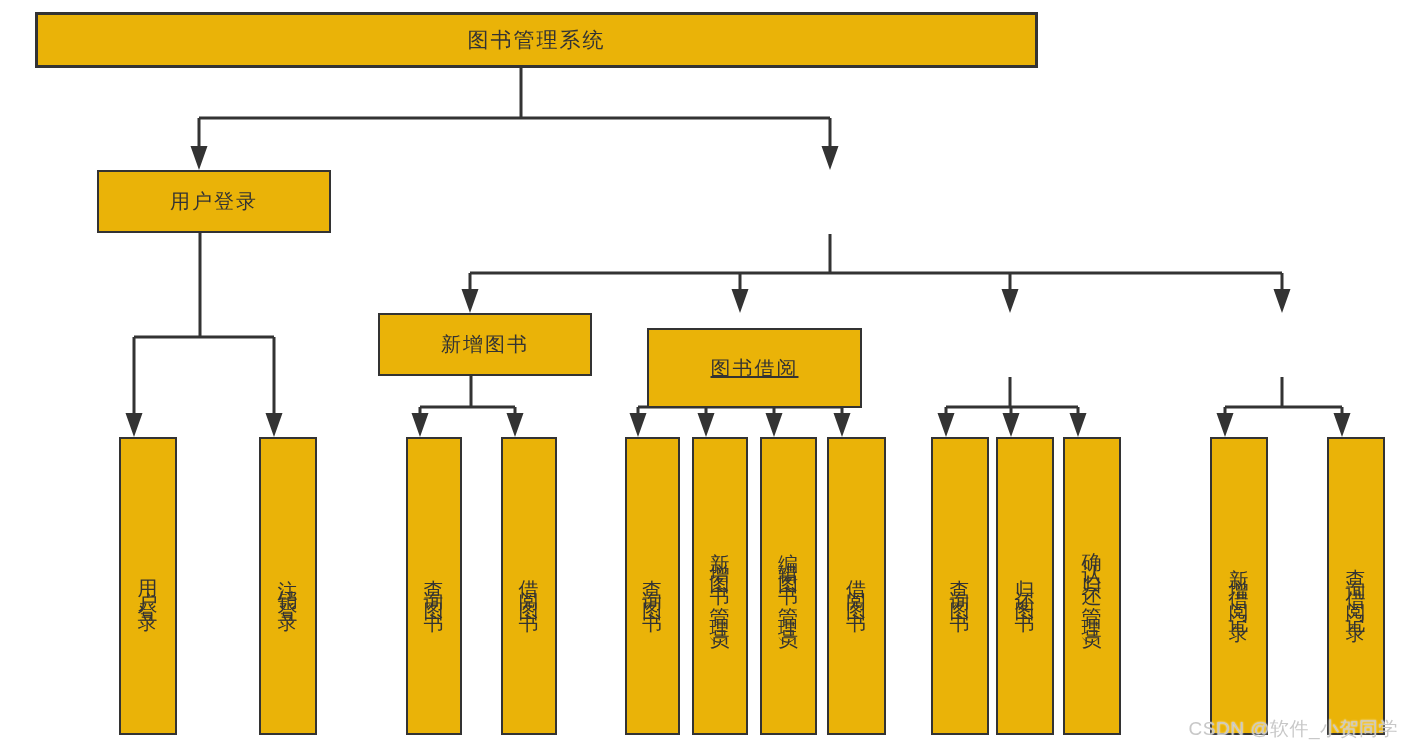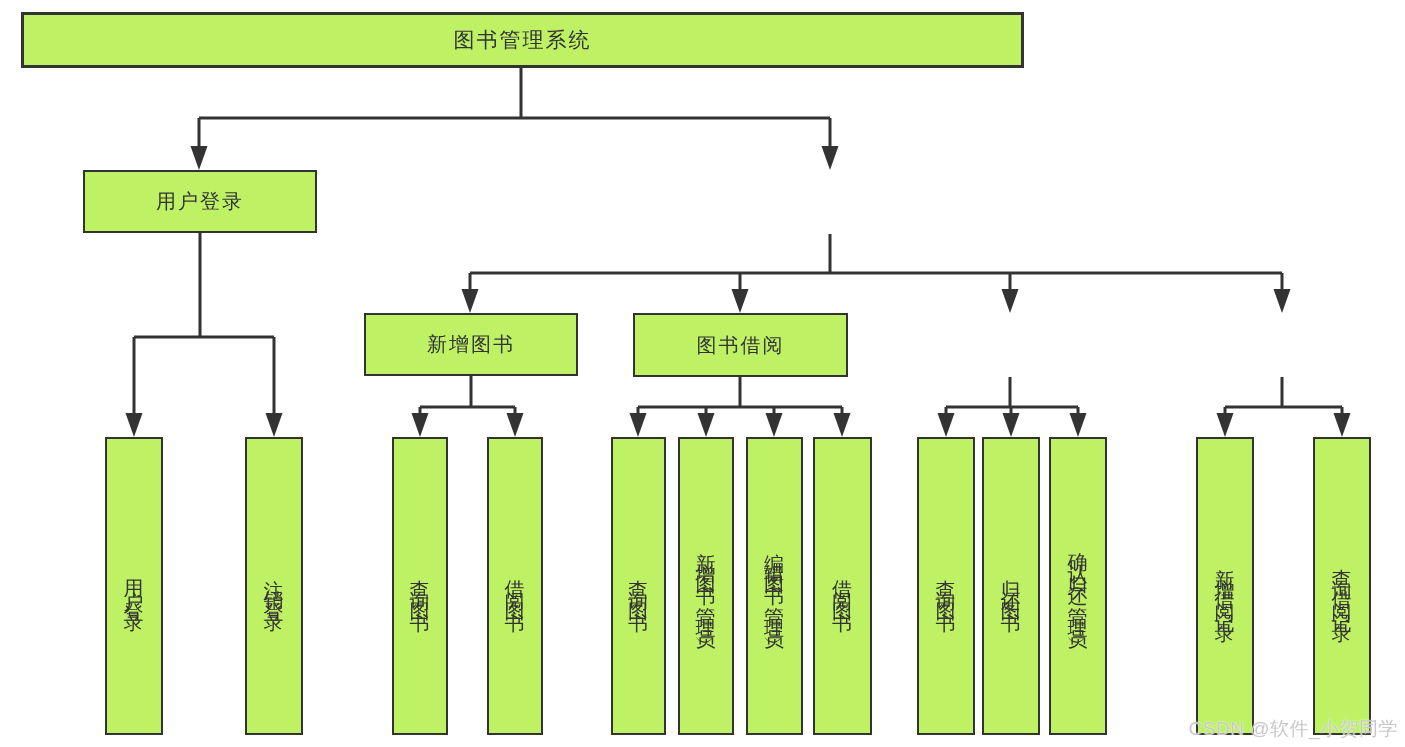--- a/index.html
+++ b/index.html
@@ -26,27 +26,28 @@
     stroke: #333333;
     stroke-width: 3;
   }
   .wires .arrow {
     fill: #333333;
     stroke: none;
   }
   .box {
     position: absolute;
     box-sizing: border-box;
-    background: #bef264;
+    background: #eab308;
     border: 2.5px solid #333333;
     color: #333333;
     display: flex;
     align-items: center;
     justify-content: center;
     text-align: center;
+    margin-left: 14px;
   }
   .hbox {
     font-size: 20px;
     letter-spacing: 2px;
     white-space: nowrap;
   }
   .root {
     border-width: 3px;
     font-size: 21px;
   }
@@ -94,21 +95,21 @@
       M937.5 413 L954.5 413 L946 437 Z  M1002.5 413 L1019.5 413 L1011 437 Z
       M1069.5 413 L1086.5 413 L1078 437 Z
       M1216.5 413 L1233.5 413 L1225 437 Z  M1333.5 413 L1350.5 413 L1342 437 Z"></path>
   </svg>
 
   <div class="box hbox root" style="left:21px; top:12px; width:1003px; height:56px;">图书管理系统</div>
 
   <div class="box hbox" style="left:83px; top:170px; width:234px; height:63px;">用户登录</div>
 
   <div class="box hbox" style="left:364px; top:313px; width:214px; height:63px;">新增图书</div>
-  <div class="box hbox" style="left:633px; top:313px; width:215px; height:64px;">图书借阅</div>
+  <div class="box hbox" style="left:633px; top:328px; width:215px; height:80px;text-decoration:underline;">图书借阅</div>
 
   <div class="box vbox" style="left:105px; top:437px; width:58px; height:298px;">用户登录</div>
   <div class="box vbox" style="left:245px; top:437px; width:58px; height:298px;">注销登录</div>
 
   <div class="box vbox" style="left:392px; top:437px; width:56px; height:298px;">查询图书</div>
   <div class="box vbox" style="left:487px; top:437px; width:56px; height:298px;">借阅图书</div>
 
   <div class="box vbox" style="left:611px; top:437px; width:55px; height:298px;">查询图书</div>
   <div class="box vbox" style="left:678px; top:437px; width:56px; height:298px;">新增图书（管理员）</div>
   <div class="box vbox" style="left:746px; top:437px; width:57px; height:298px;">编辑图书（管理员）</div>

